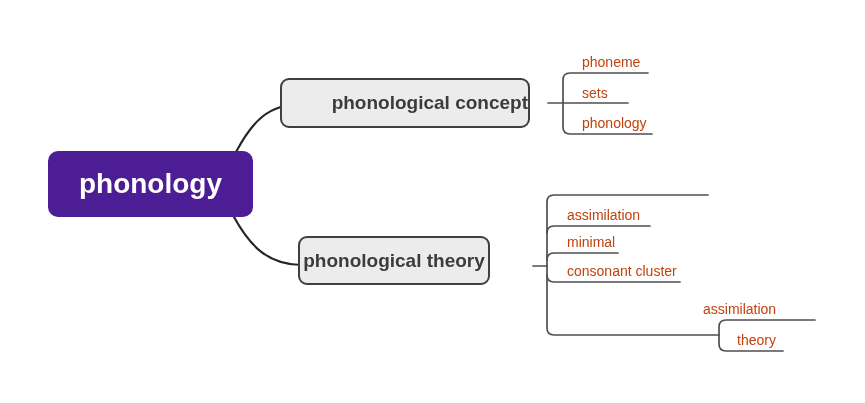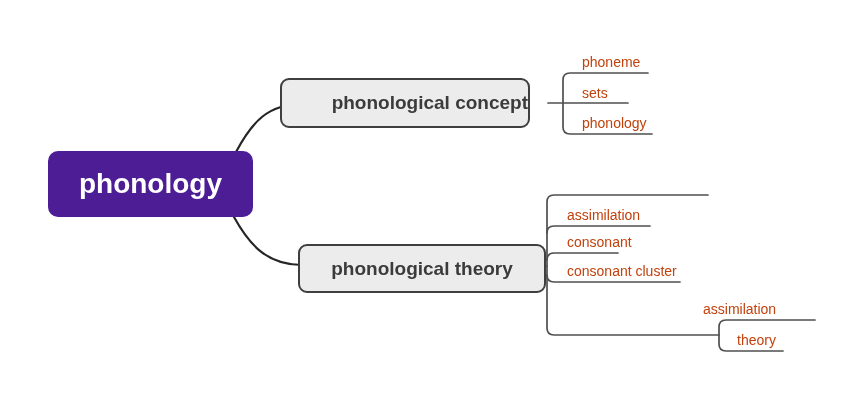--- a/index.html
+++ b/index.html
@@ -60,22 +60,22 @@
   }
   .branch-concept {
     left: 280px;
     top: 78px;
     width: 250px;
     height: 50px;
     justify-content: flex-end;
   }
   .branch-theory {
     left: 298px;
-    top: 244px;
-    width: 248px;
+    top: 236px;
+    width: 192px;
     height: 49px;
   }
   .leaf-label {
     position: absolute;
     font-size: 14px;
     line-height: 14px;
     color: #c2410c;
     white-space: nowrap;
     z-index: 2;
     cursor: pointer;
@@ -113,19 +113,19 @@
 
   <div class="node-branch branch-theory">
     <span>phonological theory</span>
   </div>
 
   <span class="leaf-label" style="left:582px; top:55px">phoneme</span>
   <span class="leaf-label" style="left:582px; top:86px">sets</span>
   <span class="leaf-label" style="left:582px; top:116px">phonology</span>
 
   <span class="leaf-label" style="left:567px; top:208px">assimilation</span>
-  <span class="leaf-label" style="left:567px; top:235px">consonant</span>
+  <span class="leaf-label" style="left:567px; top:235px">minimal</span>
   <span class="leaf-label" style="left:567px; top:264px">consonant cluster</span>
 
   <span class="leaf-label" style="left:703px; top:302px">assimilation</span>
   <span class="leaf-label" style="left:737px; top:333px">theory</span>
 
 </div>
 
 </body></html>

